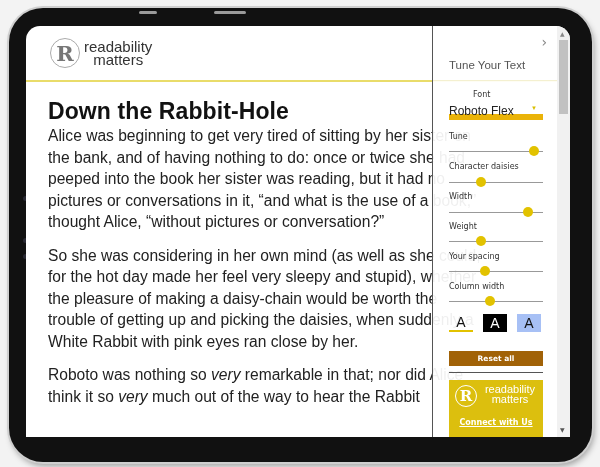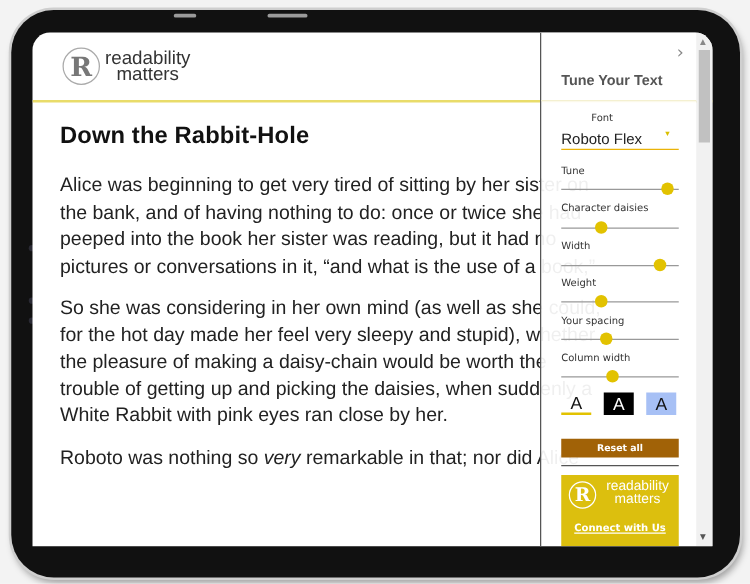--- a/index.html
+++ b/index.html
@@ -24,35 +24,35 @@
   .logo { position: absolute; left: 24px; top: 12px; display: flex; align-items: center; }
   .logo-mark {
     width: 30px; height: 30px; border-radius: 50%; border: 1px solid #aaa;
     display: flex; align-items: center; justify-content: center;
     font-family: "DejaVu Serif", serif; font-weight: bold; font-size: 21px; color: #777;
   }
   .logo-text { margin-left: 4px; font-family: "Liberation Sans", sans-serif; font-size: 15px; line-height: 13px; color: #333; text-align: center; }
 
   
   .article { position: absolute; left: 22px; top: 72px; width: 420px; color: #1a1a1a; }
-  .title { font-family: "Liberation Sans", sans-serif; font-weight: bold; font-size: 19px; color: #111; letter-spacing: 0.1px; margin-bottom: 18px; }
+  .title { font-family: "Liberation Sans", sans-serif; font-weight: bold; font-size: 23px; color: #111; letter-spacing: 0.1px; }
   .para { font-family: "Liberation Sans", sans-serif; font-size: 15.6px; line-height: 21.5px; color: #222; margin-bottom: 12px; white-space: nowrap; }
   .para .line { display: block; }
   em { font-style: italic; }
 
   
   .panel {
     position: absolute; left: 406px; top: 0; width: 125px; height: 411px;
     background: rgba(255,255,255,0.93); border-left: 1.5px solid #555;
   }
   .chev { position: absolute; right: 10px; top: 8px; color: #888; font-size: 14px; }
-  .panel-title { position: absolute; left: 16px; top: 33px; font-family: "Liberation Sans", sans-serif; font-size: 11.5px; color: #555; font-weight: bold; }
+  .panel-title { position: absolute; left: 16px; top: 33px; font-family: "Liberation Sans", sans-serif; font-size: 11.5px; color: #555; }
   .panel-sep { position: absolute; left: 0; top: 54px; width: 125px; height: 1px; background: #f4f0d0; }
   .lbl { position: absolute; left: 16px; font-family: "DejaVu Sans", sans-serif; font-size: 8px; color: #333; }
-  .font-select { position: absolute; left: 16px; top: 78px; width: 94px; height: 16px; border-bottom: 1px solid #eab308; font-family: "Liberation Sans", sans-serif; font-size: 12px; color: #222; }
+  .font-select { position: absolute; left: 16px; top: 78px; width: 94px; height: 16px; border-bottom: 6px solid #eab308; font-family: "Liberation Sans", sans-serif; font-size: 12px; color: #222; }
   .font-select .caret { position: absolute; right: 6px; top: 1px; font-size: 6px; color: #d9bf00; }
   .slider { position: absolute; left: 16px; width: 94px; height: 10px; }
   .slider .track { position: absolute; left: 0; right: 0; top: 5px; height: 1px; background: #999; }
   .slider .thumb { position: absolute; top: 0; width: 10px; height: 10px; border-radius: 50%; background: #e2c200; margin-left: -5px; }
 
   .themes { position: absolute; left: 16px; top: 288px; width: 94px; height: 18px; }
   .theme { position: absolute; top: 0; width: 24px; height: 18px; display: flex; align-items: center; justify-content: center; font-family: "Liberation Sans", sans-serif; font-size: 14px; }
   .theme-light { left: 0; color: #111; border-bottom: 2px solid #e2c200; background: transparent; }
   .theme-dark { left: 34px; background: #000; color: #fff; }
   .theme-blue { left: 68px; background: #a7c0f5; color: #111; }
@@ -93,32 +93,34 @@
   </div>
 
   <div class="article">
     <h1 class="title">Down the Rabbit-Hole</h1>
 
     <p class="para">
       <span class="line">Alice was beginning to get very tired of sitting by her sister on</span>
       <span class="line">the bank, and of having nothing to do: once or twice she had</span>
       <span class="line">peeped into the book her sister was reading, but it had no</span>
       <span class="line">pictures or conversations in it, “and what is the use of a book,”</span>
+      <span class="line">thought Alice, “without pictures or conversation?”</span>
     </p>
 
     <p class="para">
       <span class="line">So she was considering in her own mind (as well as she could,</span>
       <span class="line">for the hot day made her feel very sleepy and stupid), whether</span>
       <span class="line">the pleasure of making a daisy-chain would be worth the</span>
       <span class="line">trouble of getting up and picking the daisies, when suddenly a</span>
       <span class="line">White Rabbit with pink eyes ran close by her.</span>
     </p>
 
     <p class="para">
       <span class="line"><span>Roboto was nothing so </span><em>very</em><span> remarkable in that; nor did Alice</span></span>
+      <span class="line"><span>think it so </span><em>very</em><span> much out of the way to hear the Rabbit</span></span>
     </p>
   </div>
 
   <div class="panel">
     <div class="chev">›</div>
     <div class="panel-title">Tune Your Text</div>
     <div class="panel-sep"></div>
 
     <div class="lbl" style="top:64px;padding-left:24px;">Font</div>
     <div class="font-select">

